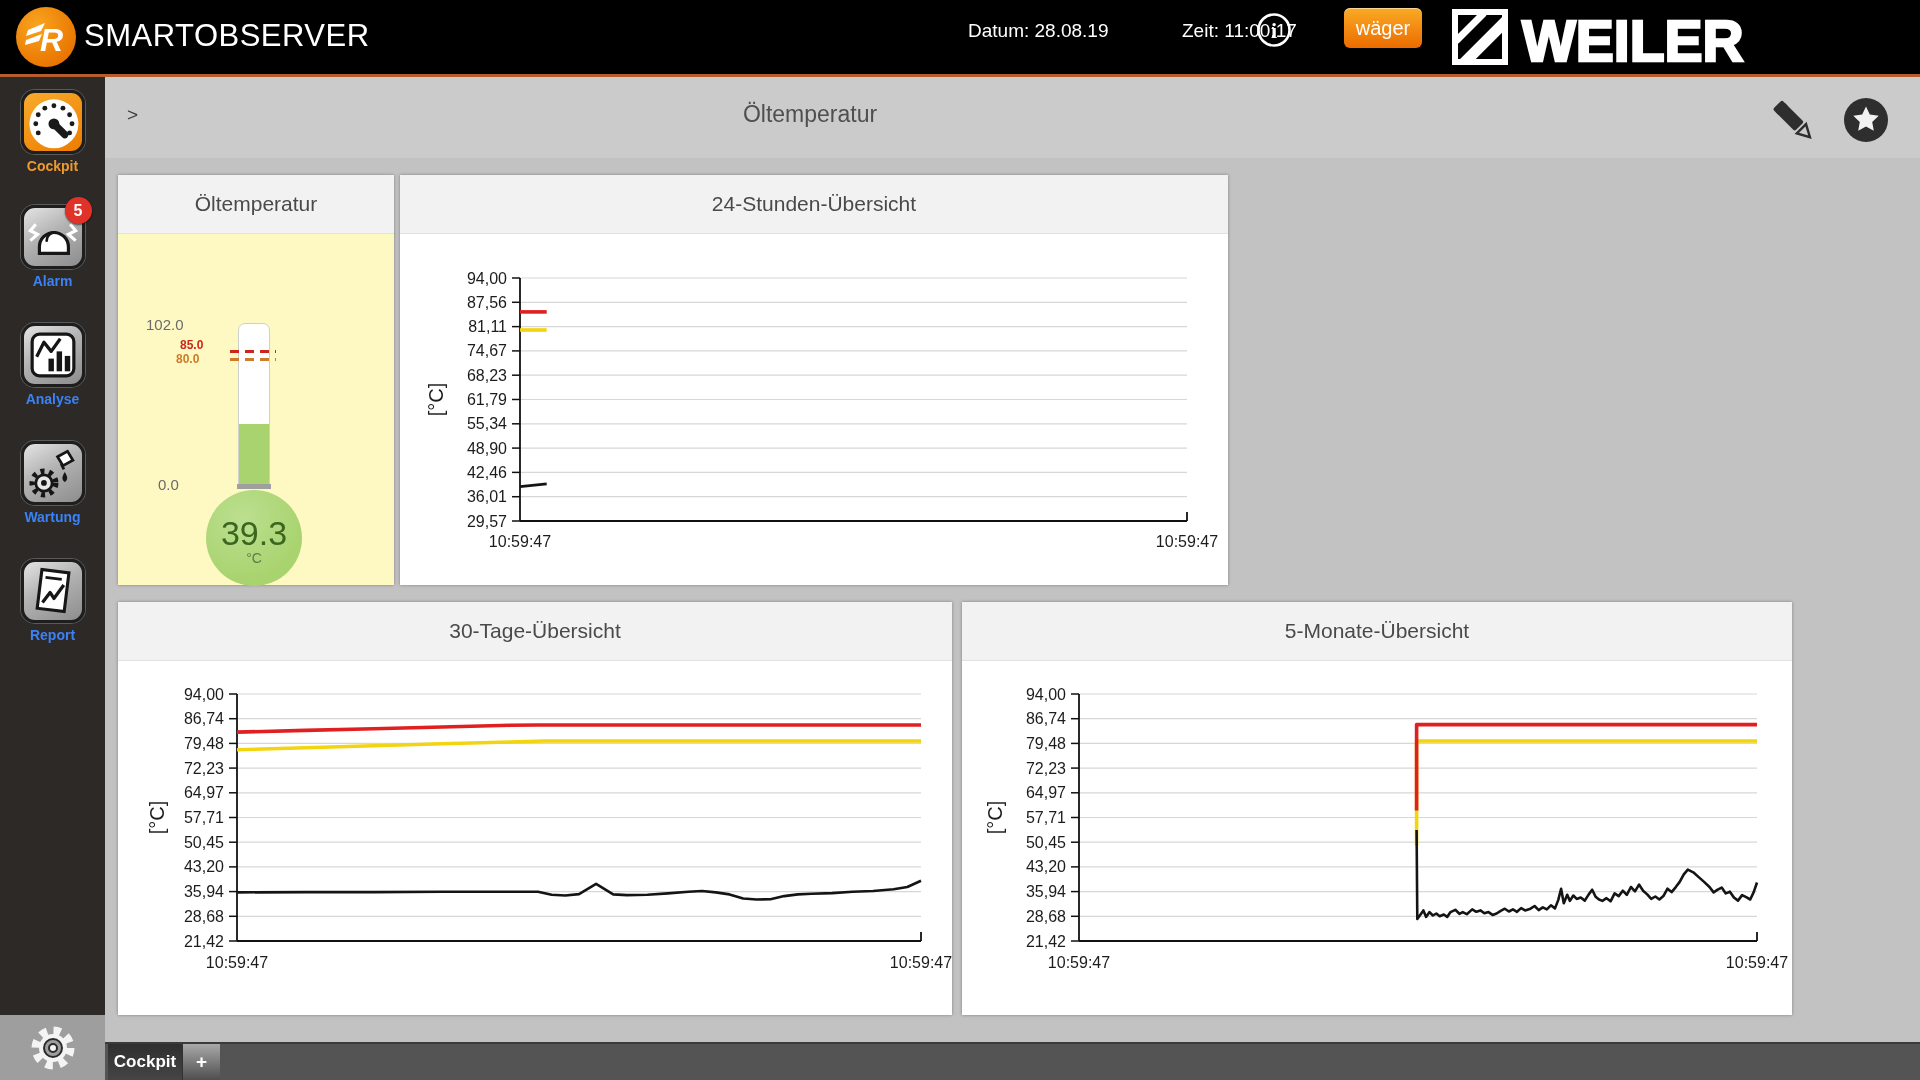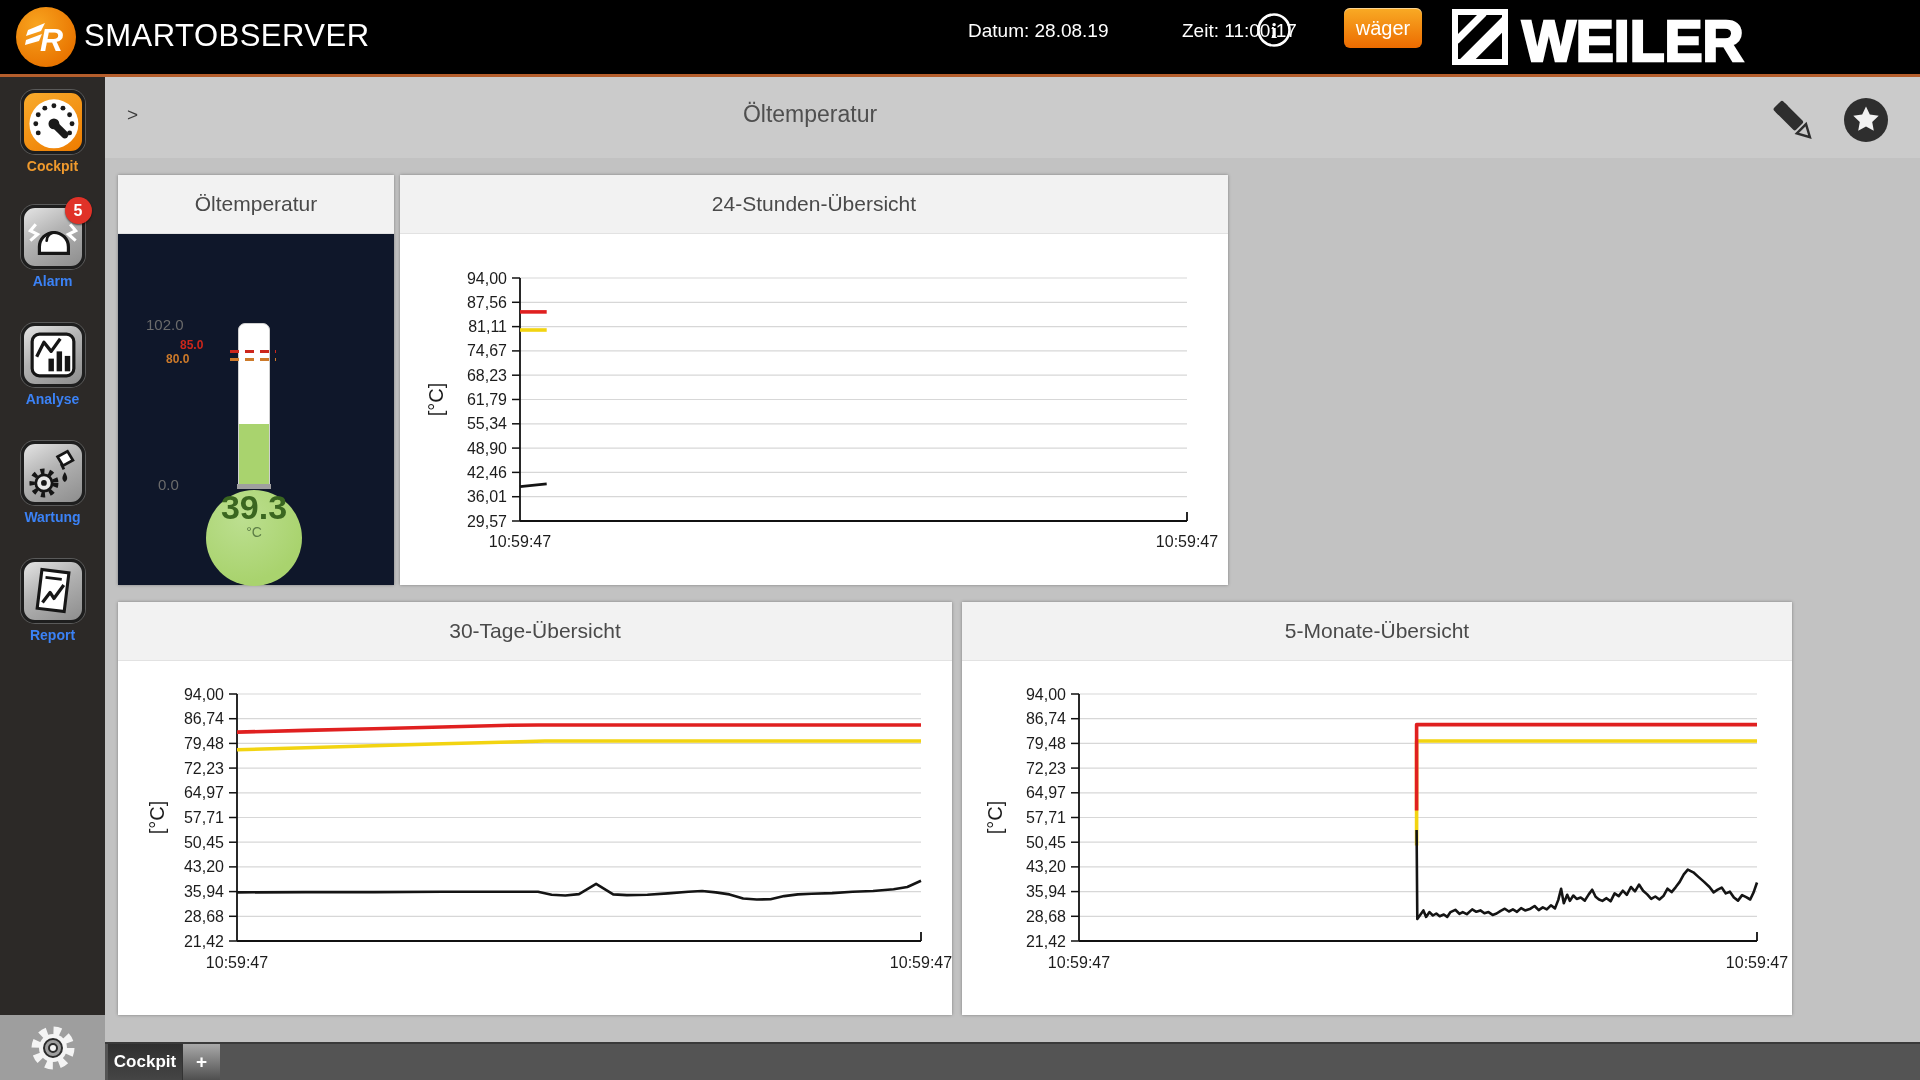--- a/index.html
+++ b/index.html
@@ -43,34 +43,34 @@
   .header{left:105px;top:77px;width:1815px;height:81px;background:#cbcbcb;}
   .breadcrumb{left:127px;top:104px;font-size:19px;color:#3c3c3c;cursor:pointer;}
   .page-title{left:105px;top:101px;width:1410px;text-align:center;font-size:23px;color:#4f4f4f;}
   .hdr-icon{cursor:pointer;}
 
   
   .panel{position:absolute;background:#fff;box-shadow:0 0 3px rgba(0,0,0,.35);}
   .panel-title{height:58px;line-height:58px;text-align:center;font-size:21px;color:#4a4a4a;
       background:#f2f2f2;border-bottom:1px solid #e2e2e2;}
   .panel-body{position:relative;width:100%;}
-  .thermo-body{background:#0f172a;height:351px;}
+  .thermo-body{background:#fef9c3;height:351px;}
   svg.chart{display:block;}
 
   
   .t-label{position:absolute;font-size:15px;color:#6b6b6b;}
   .t-limit{position:absolute;font-size:12px;font-weight:700;width:44px;text-align:left;}
   .t-tube{position:absolute;left:120px;top:89px;width:32px;height:165px;background:#fff;
       border:1px solid #cfcfcf;border-radius:7px 7px 0 0;box-sizing:border-box;}
   .t-fill{position:absolute;left:121px;width:30px;}
   .t-dash{position:absolute;left:112px;width:46px;height:3px;}
   .t-conn{position:absolute;left:119px;top:250px;width:34px;height:5px;background:#9f9f9f;}
   .t-bulb{position:absolute;left:88px;top:256px;width:96px;height:96px;border-radius:50%;
       text-align:center;}
-  .t-value{font-size:34px;line-height:34px;font-weight:bold;}
+  .t-value{margin-top:26px;font-size:34px;line-height:34px;}
   .t-unit{font-size:14px;color:#5c7d46;}
 
   
   .bottombar{left:105px;top:1042px;width:1815px;height:38px;background:#545454;
       border-top:2px solid #3a3a3a;box-sizing:border-box;}
   .tab{position:absolute;top:0;height:36px;line-height:36px;text-align:center;
       color:#fff;cursor:pointer;}
   .tab-active{left:3px;width:74px;background:linear-gradient(#2f2f2f,#454545);
       font-weight:700;font-size:17px;}
   .tab-add{left:77px;width:37px;background:linear-gradient(#a9a9a9,#4f4f4f);
@@ -220,21 +220,21 @@
     <polygon points="24,10.5 27.8,18.6 36.7,19.8 30.2,26 31.8,34.8 24,30.5 16.2,34.8 17.8,26 11.3,19.8 20.2,18.6" fill="#f2f2f2"></polygon>
   </svg>
 </div>
 
 <div class="panel" style="left:118px;top:175px;width:276px;height:410px;">
   <div class="panel-title">Öltemperatur</div>
   <div class="panel-body thermo-body">
     <span class="t-label" style="left:28px;top:82px;">102.0</span>
     <span class="t-label" style="left:40px;top:242px;">0.0</span>
     <span class="t-limit" id="lim-a" style="left: 62px; top: 104px; color: rgb(204, 38, 27);">85.0</span>
-    <span class="t-limit" id="lim-w" style="left: 48px; top: 118px; color: rgb(205, 122, 42);">80.0</span>
+    <span class="t-limit" id="lim-w" style="left: 58px; top: 118px; color: rgb(205, 122, 42);">80.0</span>
     <div class="t-tube"></div>
     <div class="t-fill" id="t-fill" style="top: 190.426px; height: 63.5735px; background: rgb(169, 211, 110);"></div>
     <div class="t-dash" id="dash-a" style="top: 115.5px; background: repeating-linear-gradient(90deg, rgb(204, 38, 27) 0px, rgb(204, 38, 27) 9px, transparent 9px, transparent 15px);"></div>
     <div class="t-dash" id="dash-w" style="top: 123.588px; background: repeating-linear-gradient(90deg, rgb(205, 122, 42) 0px, rgb(205, 122, 42) 9px, transparent 9px, transparent 15px);"></div>
     <div class="t-conn"></div>
     <div class="t-bulb" id="t-bulb" style="background: radial-gradient(circle at 38% 30%, rgb(188, 223, 144), rgb(169, 211, 110) 70%);">
       <div class="t-value" id="t-value" style="color: rgb(58, 102, 32);">39.3</div>
       <div class="t-unit">°C</div>
     </div>
   </div>

